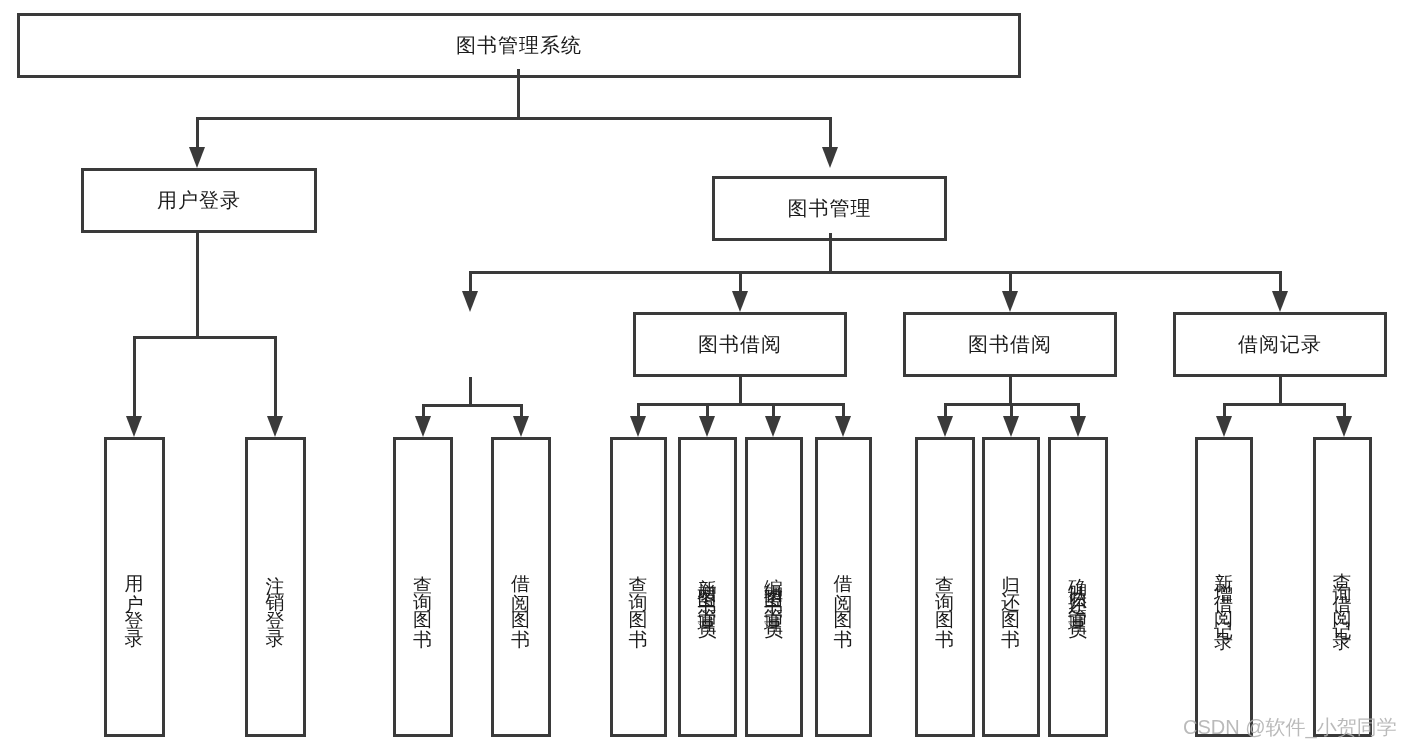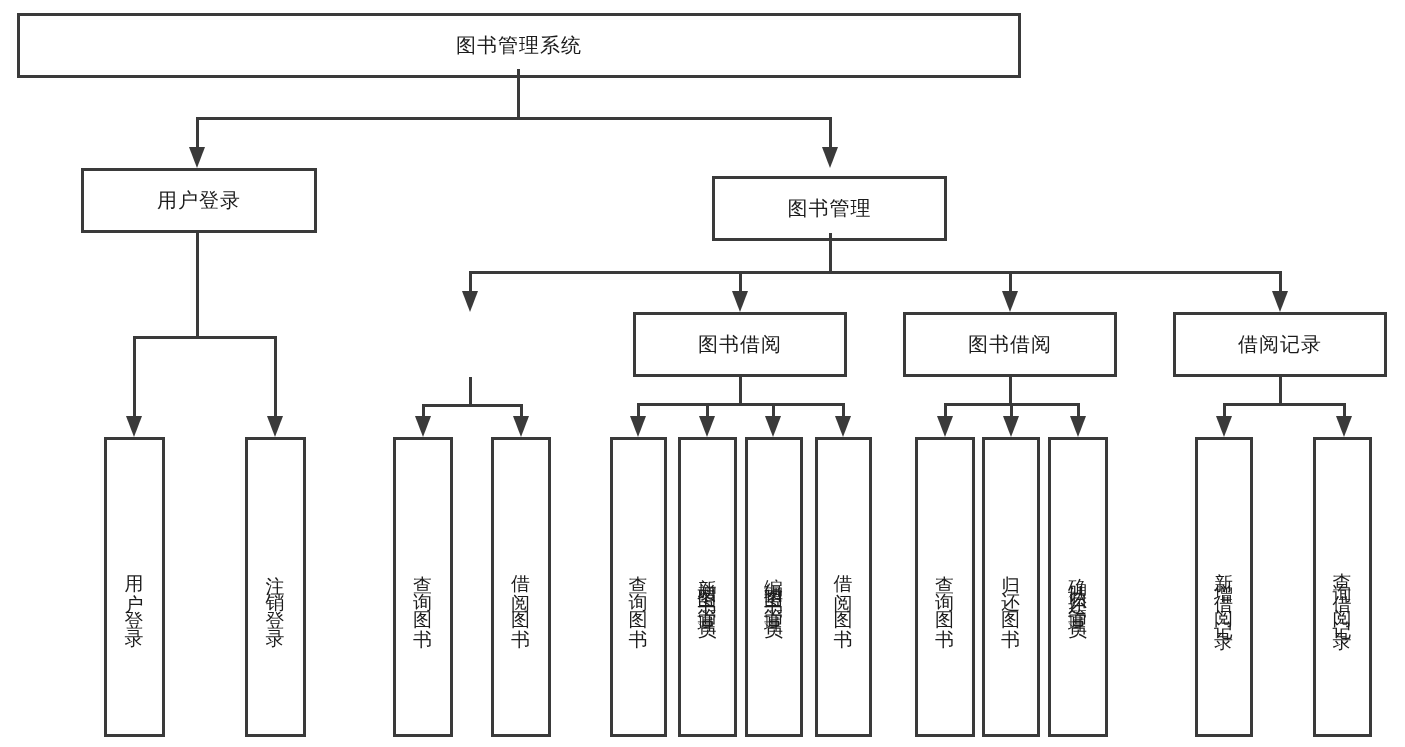--- a/index.html
+++ b/index.html
@@ -162,14 +162,15 @@
     <span class="vtext ls9">确认归还（管理员）</span>
   </div>
 
   <div class="box leaf" style="left:1195px;width:58px;">
     <span class="vtext ls6">新增借阅记录</span>
   </div>
   <div class="box leaf" style="left:1313px;width:59px;">
     <span class="vtext ls6">查询借阅记录</span>
   </div>
 
+  <div id="watermark">CSDN @软件_小贺同学</div>
 
 </div>
 
 </body></html>

